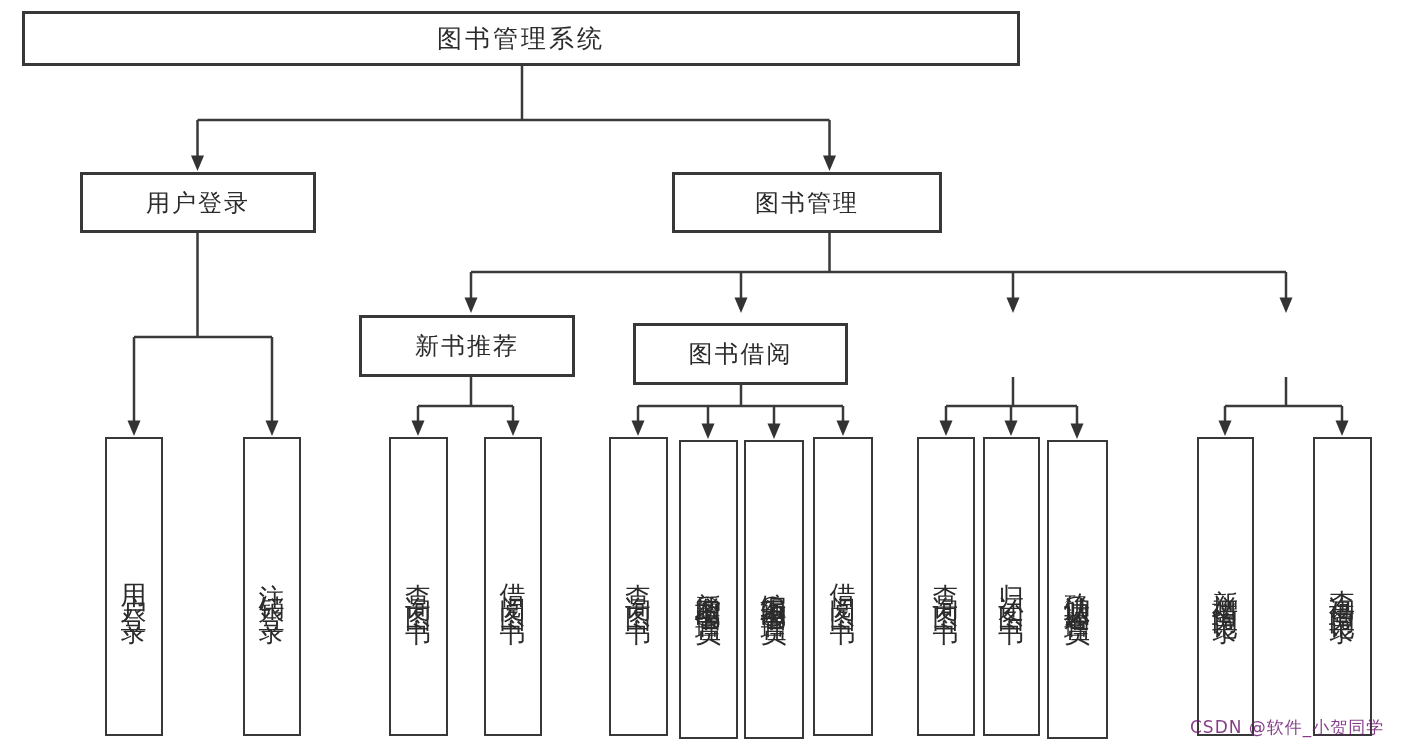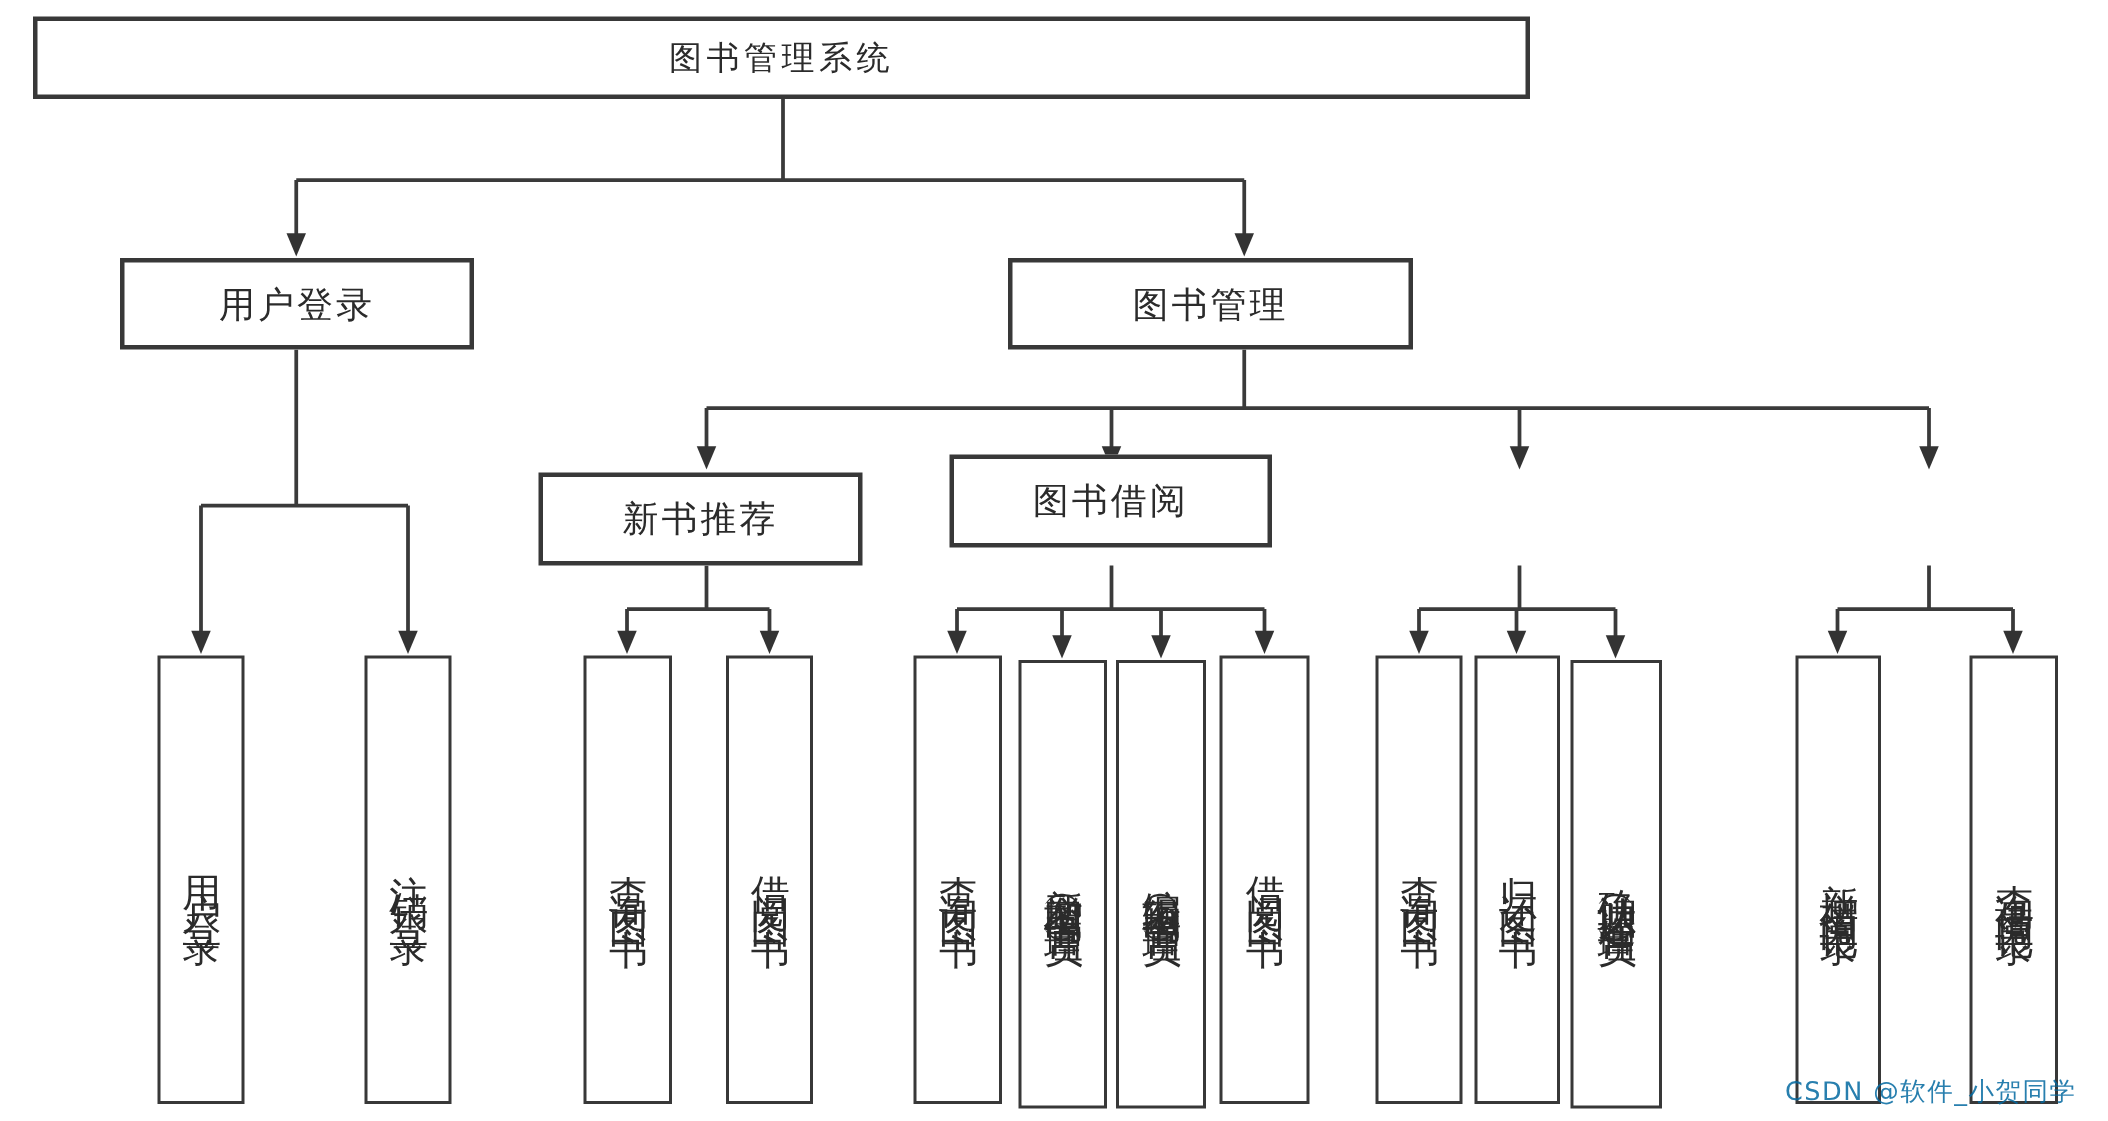--- a/index.html
+++ b/index.html
@@ -21,37 +21,37 @@
     align-items:center;
     justify-content:center;
     z-index:2;
   }
   .node.h span{
     font-size:24px;
     letter-spacing:2px;
     white-space:nowrap;
     color:#2b2b2b;
   }
-  .node.root span{font-size:22px;letter-spacing:3px;}
+  .node.root span{font-size:25px;letter-spacing:3px;}
   .node.v{border-width:2.5px;}
   .node.v span{
     writing-mode:vertical-rl;
     text-orientation:mixed;
     font-size:26px;
     letter-spacing:12px;
     color:#2b2b2b;
     line-height:1;
   }
   .node.v span.mid{letter-spacing:6px;}
   .node.v span.tight{letter-spacing:4px;}
   .watermark{
     position:absolute;
     left:1190px;top:716px;
     font-size:17px;
-    color:#0369a1;
+    color:#701a75;
     opacity:.85;
     z-index:3;
     white-space:nowrap;
     letter-spacing:1px;
   }
 </style>
 </head>
 <body>
 
 <div class="stage">
@@ -103,21 +103,21 @@
   <div class="node h" style="left:80px;top:172px;width:236px;height:61px">
     <span>用户登录</span>
   </div>
   <div class="node h" style="left:672px;top:172px;width:270px;height:61px">
     <span>图书管理</span>
   </div>
 
   <div class="node h" style="left:359px;top:315px;width:216px;height:62px">
     <span>新书推荐</span>
   </div>
-  <div class="node h" style="left:633px;top:303px;width:215px;height:62px">
+  <div class="node h" style="left:633px;top:323px;width:215px;height:62px">
     <span>图书借阅</span>
   </div>
 
   <div class="node v" style="left:105px;top:437px;width:58px;height:299px">
     <span>用户登录</span>
   </div>
   <div class="node v" style="left:243px;top:437px;width:58px;height:299px">
     <span>注销登录</span>
   </div>
 

